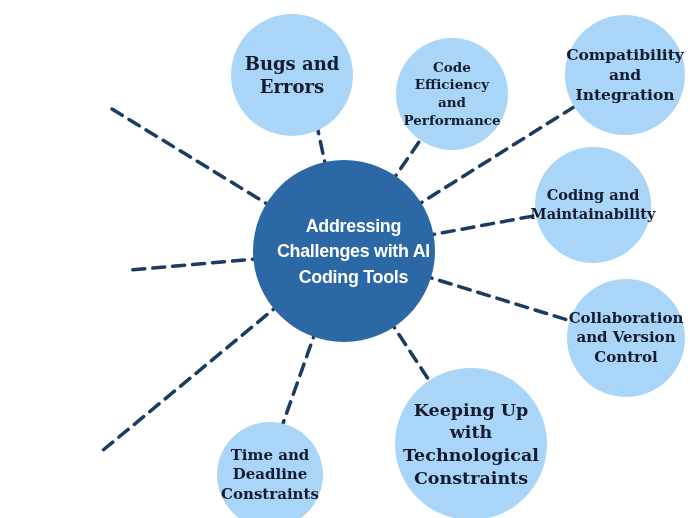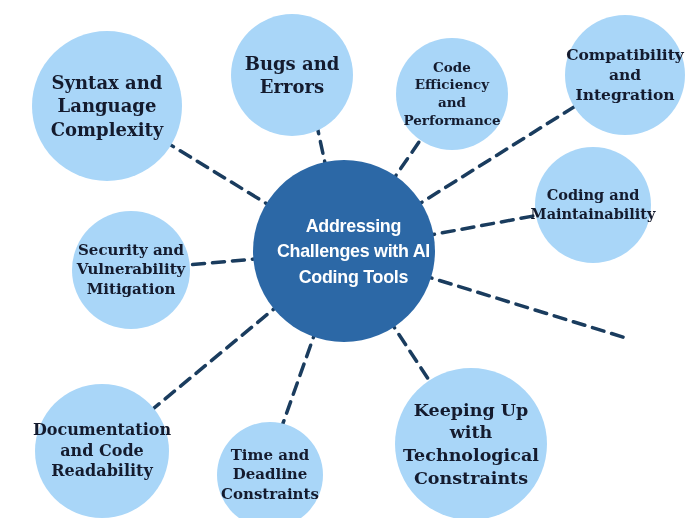--- a/index.html
+++ b/index.html
@@ -85,45 +85,39 @@
     <line x1="344" y1="251" x2="452" y2="94"></line>
     <line x1="344" y1="251" x2="625" y2="75"></line>
     <line x1="344" y1="251" x2="593" y2="205"></line>
     <line x1="344" y1="251" x2="626" y2="338"></line>
     <line x1="344" y1="251" x2="471" y2="444"></line>
     <line x1="344" y1="251" x2="270" y2="460"></line>
     <line x1="344" y1="251" x2="102" y2="451"></line>
     <line x1="344" y1="251" x2="131" y2="270"></line>
   </svg>
 
-  <div class="node n1"><span class="label">Syntax and
-Language
-Complexity</span></div>
   <div class="node n2"><span class="label">Bugs and
 Errors</span></div>
   <div class="node n3"><span class="label">Code Efficiency
 and
 Performance</span></div>
   <div class="node n4"><span class="label">Compatibility
 and
 Integration</span></div>
   <div class="node n5"><span class="label">Coding and
 Maintainability</span></div>
+  <div class="node n6"><span class="label">Collaboration
+and Version
+Control</span></div>
   <div class="node n7"><span class="label">Keeping Up with
 Technological
 Constraints</span></div>
   <div class="node n8"><span class="label">Time and
 Deadline
 Constraints</span></div>
-  <div class="node n9"><span class="label">Documentation
-and Code
-Readability</span></div>
-  <div class="node n10"><span class="label">Security and
-Vulnerability
-Mitigation</span></div>
 
   <div class="center-node">
     <span class="label">Addressing
 Challenges with AI
 Coding Tools</span>
   </div>
 
 </div>
 
 </body></html>

